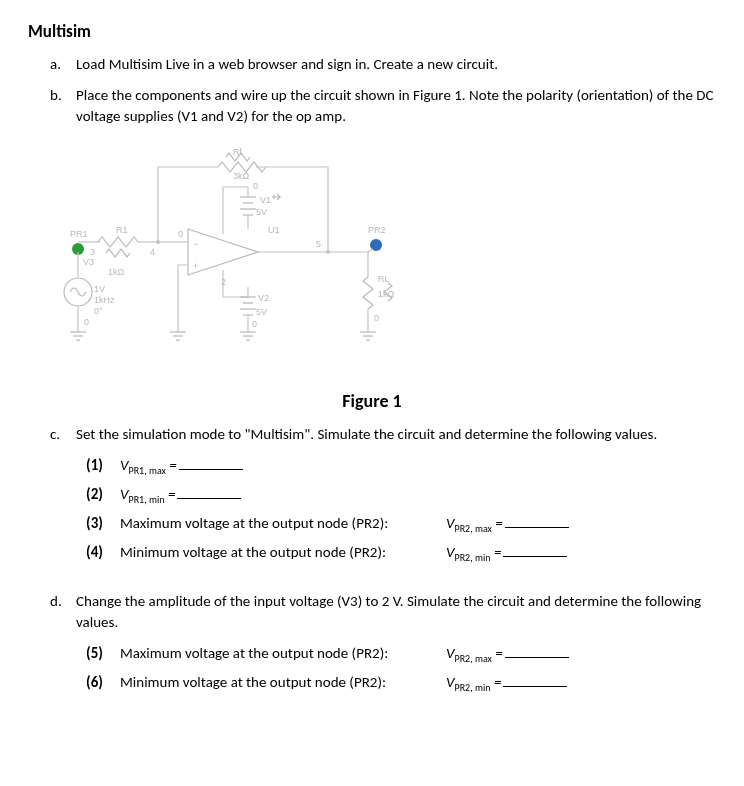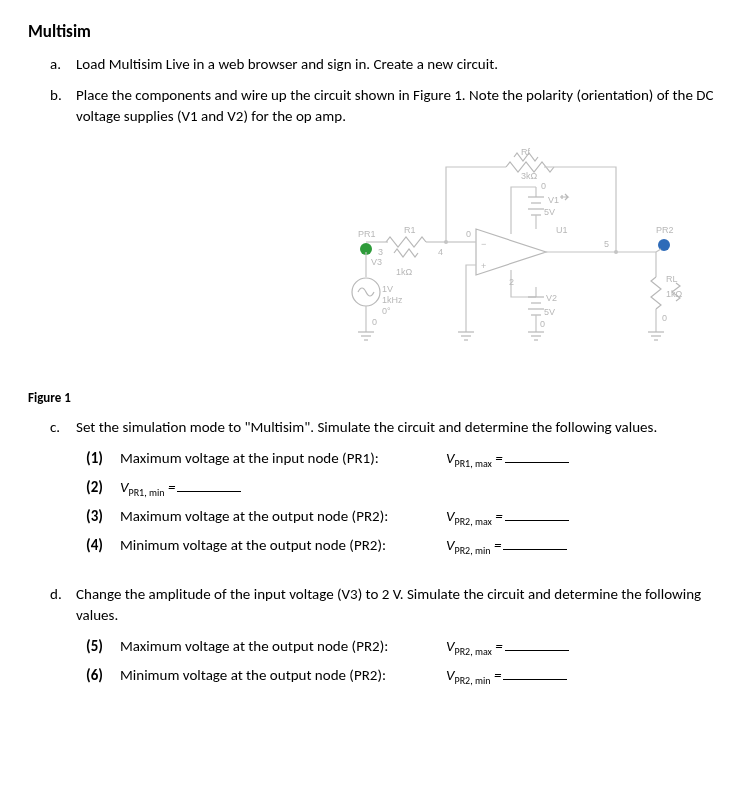--- a/index.html
+++ b/index.html
@@ -22,29 +22,30 @@
       margin-bottom: 10px;
       padding-left: 22px;
     }
     .list-marker {
       min-width: 26px;
     }
     .list-body {
       flex: 1;
     }
     .figure-wrap {
-      text-align: right;
+      text-align: left;
       margin: 8px 0 6px 0;
     }
     .figure-svg {
       display: inline-block;
     }
     .figure-caption {
+      text-align: center;
       font-weight: bold;
-      font-size: 13px;
+      font-size: 18px;
       margin-bottom: 10px;
     }
     .sublist {
       margin-top: 8px;
       padding-left: 58px;
     }
     .subitem {
       display: flex;
       align-items: baseline;
       margin-bottom: 6px;
@@ -198,21 +199,20 @@
 <div class="figure-caption">Figure 1</div>
 
 <div class="list-item">
   <div class="list-marker">c.</div>
   <div class="list-body">Set the simulation mode to "Multisim". Simulate the circuit and determine the following values.</div>
 </div>
 
 <div class="sublist">
   <div class="subitem">
     <span class="subnum">(1)</span>
-    <span class="subdesc">Maximum voltage at the input node (PR1):</span>
     <span class="subvar"><span>V</span><sub>PR1, max</sub> = </span>
     <span class="blank"></span>
   </div>
   <div class="subitem">
     <span class="subnum">(2)</span>
     <span class="subvar"><span>V</span><sub>PR1, min</sub> = </span>
     <span class="blank"></span>
   </div>
   <div class="subitem">
     <span class="subnum">(3)</span>

